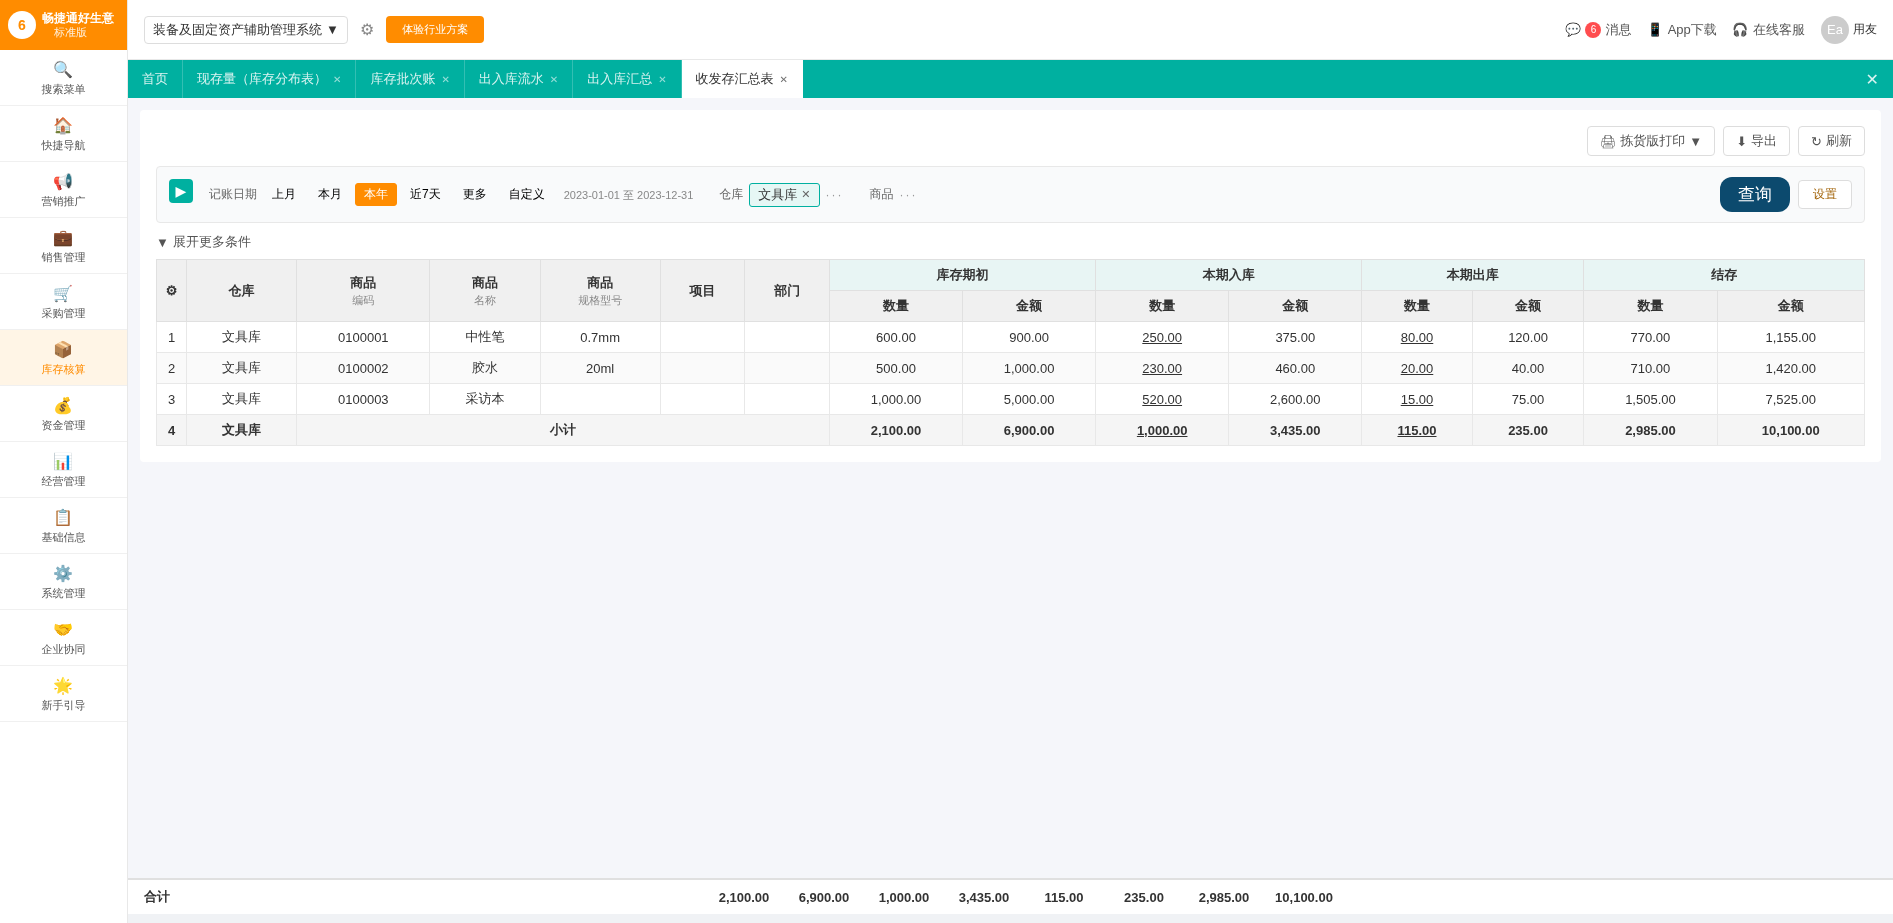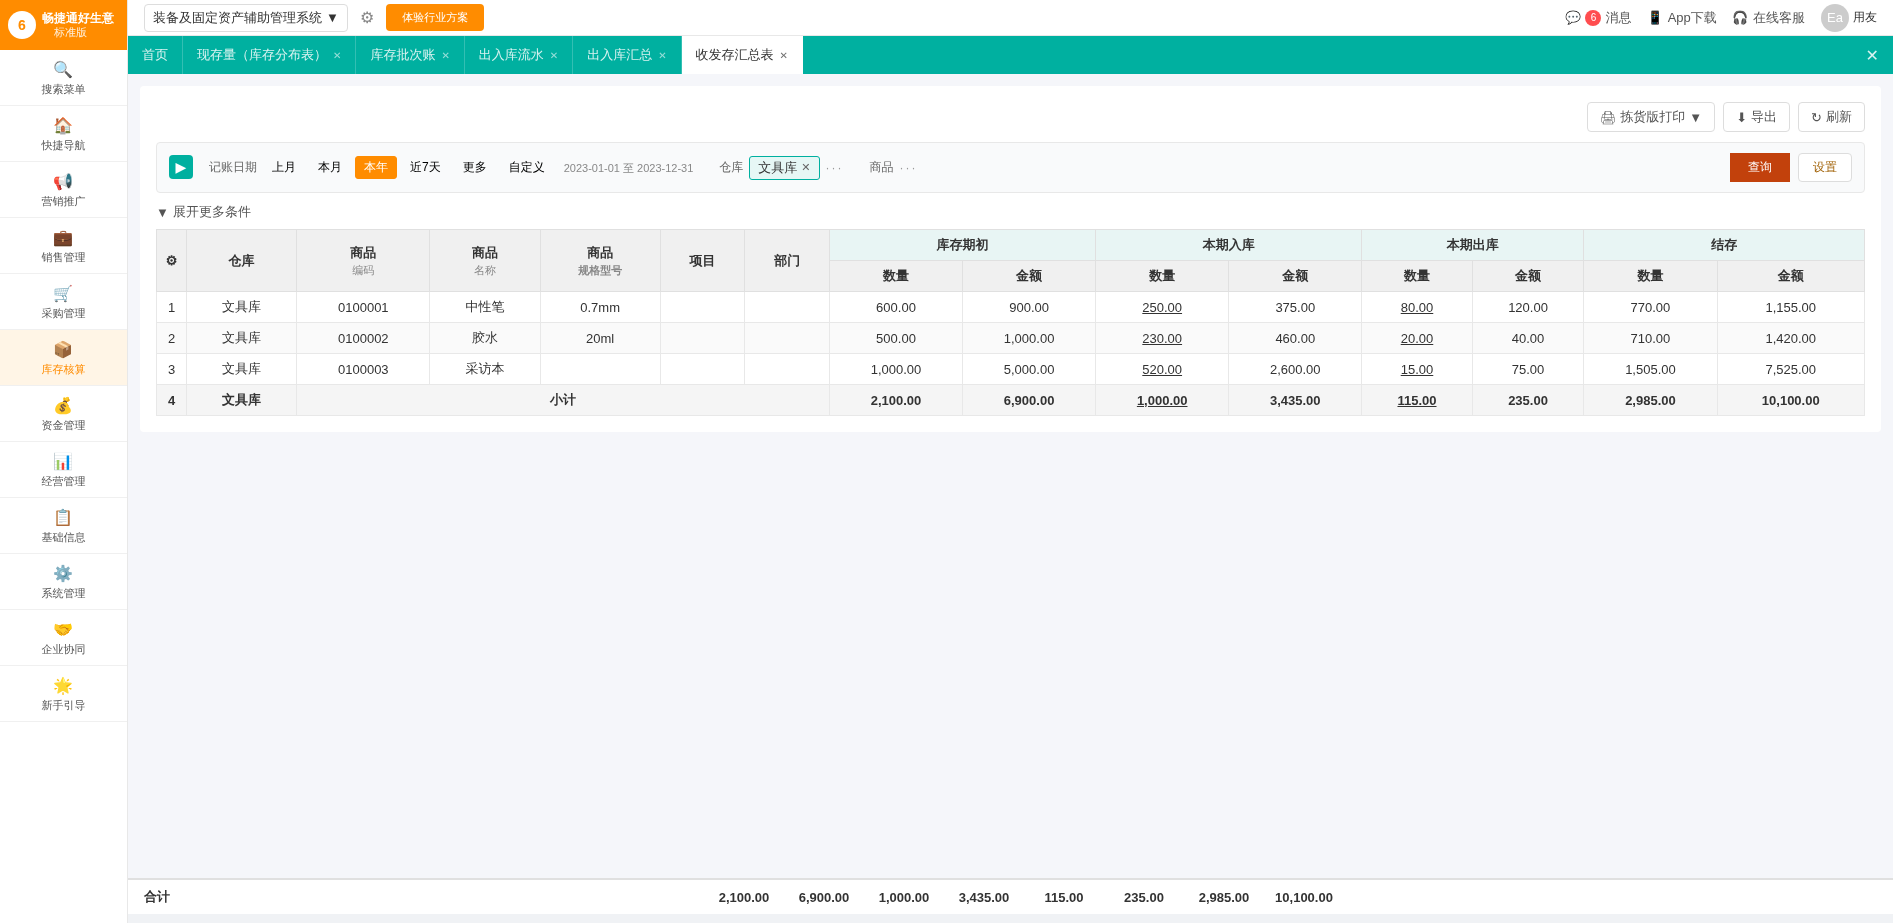--- a/index.html
+++ b/index.html
@@ -54,21 +54,21 @@
       height: 100%;
       overflow: hidden;
     }
 
     
     #top-header {
       background: #fff;
       display: flex;
       align-items: center;
       padding: 0 16px;
-      height: 36px;
+      height: 60px;
       border-bottom: 1px solid #e8e8e8;
       gap: 12px;
     }
     #system-selector {
       display: flex; align-items: center; gap: 4px;
       border: 1px solid #ddd; border-radius: 4px; padding: 4px 8px;
       cursor: pointer; color: #333;
     }
     #experience-btn {
       background: #ff8c00; color: #fff;
@@ -172,23 +172,23 @@
     .date-range { font-size: 11px; color: #888; margin-top: 2px; }
     .filter-tag {
       display: flex; align-items: center; gap: 4px;
       background: #e6f7f5; border: 1px solid #00b0a0;
       border-radius: 3px; padding: 2px 8px;
       font-size: 12px; color: #333;
     }
     .filter-tag-close { cursor: pointer; color: #666; font-size: 11px; }
     .filter-dots { color: #999; cursor: pointer; letter-spacing: 2px; font-size: 12px; }
     .filter-query-btn {
-      background: #c2410c; color: #fff;
-      border: none; border-radius: 0;
-      padding: 6px 18px; cursor: pointer; font-size: 12px;
+      background: #0c4a6e; color: #fff;
+      border: none; border-radius: 12px;
+      padding: 6px 18px; cursor: pointer; font-size: 17px;
       white-space: nowrap;
     }
     .filter-set-btn {
       background: #fff; color: #a16207;
       border: 1px solid #ddd; border-radius: 4px;
       padding: 5px 14px; cursor: pointer; font-size: 12px;
       white-space: nowrap;
     }
 
     
@@ -438,21 +438,21 @@
         <span>展开更多条件</span>
       </div>
 
       <table id="data-table">
         <thead>
           <tr>
             <th rowspan="2" class="settings-col">⚙</th>
             <th rowspan="2">仓库</th>
             <th rowspan="2">商品<br><span style="font-weight:normal;font-size:11px;color:#888;">编码</span></th>
             <th rowspan="2">商品<br><span style="font-weight:normal;font-size:11px;color:#888;">名称</span></th>
-            <th rowspan="2">商品<br><span style="font-weight:bold;font-size:11px;color:#888;">规格型号</span></th>
+            <th rowspan="2">商品<br><span style="font-weight:normal;font-size:11px;color:#888;">规格型号</span></th>
             <th rowspan="2">项目</th>
             <th rowspan="2">部门</th>
             <th colspan="2" class="col-group">库存期初</th>
             <th colspan="2" class="col-group">本期入库</th>
             <th colspan="2" class="col-group">本期出库</th>
             <th colspan="2" class="col-group">结存</th>
           </tr>
           <tr>
             <th>数量</th>
             <th>金额</th>

